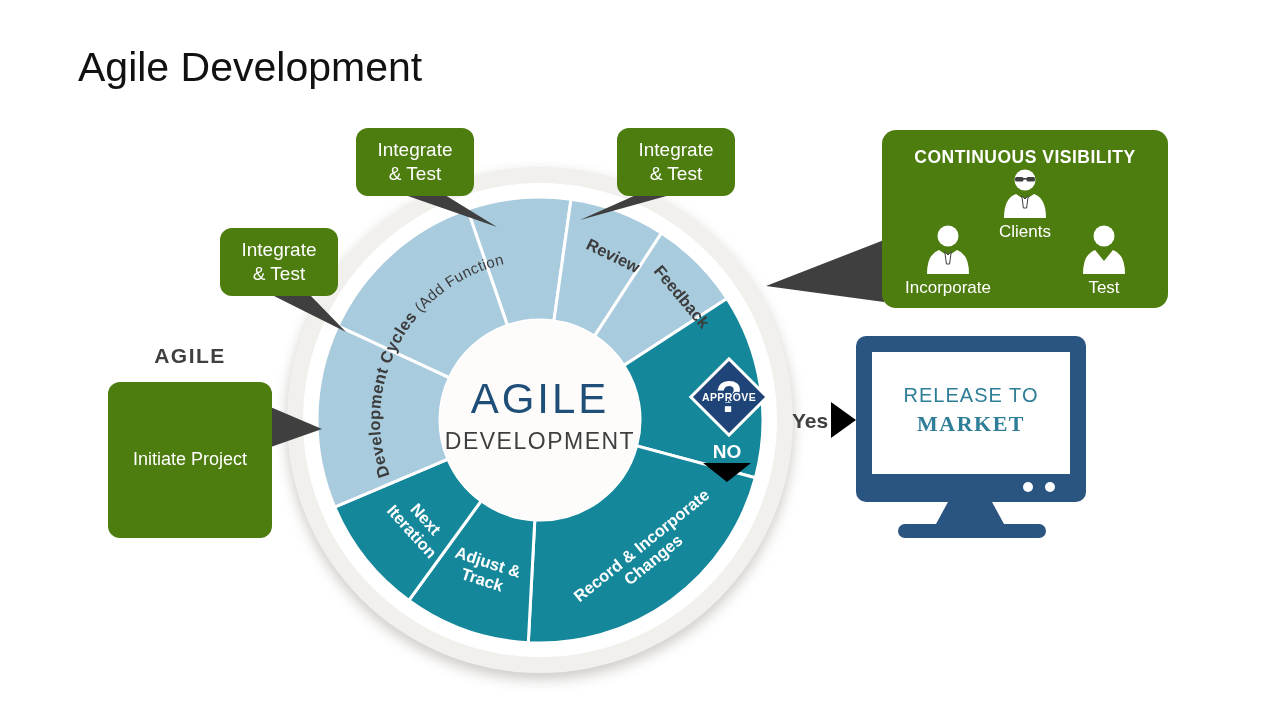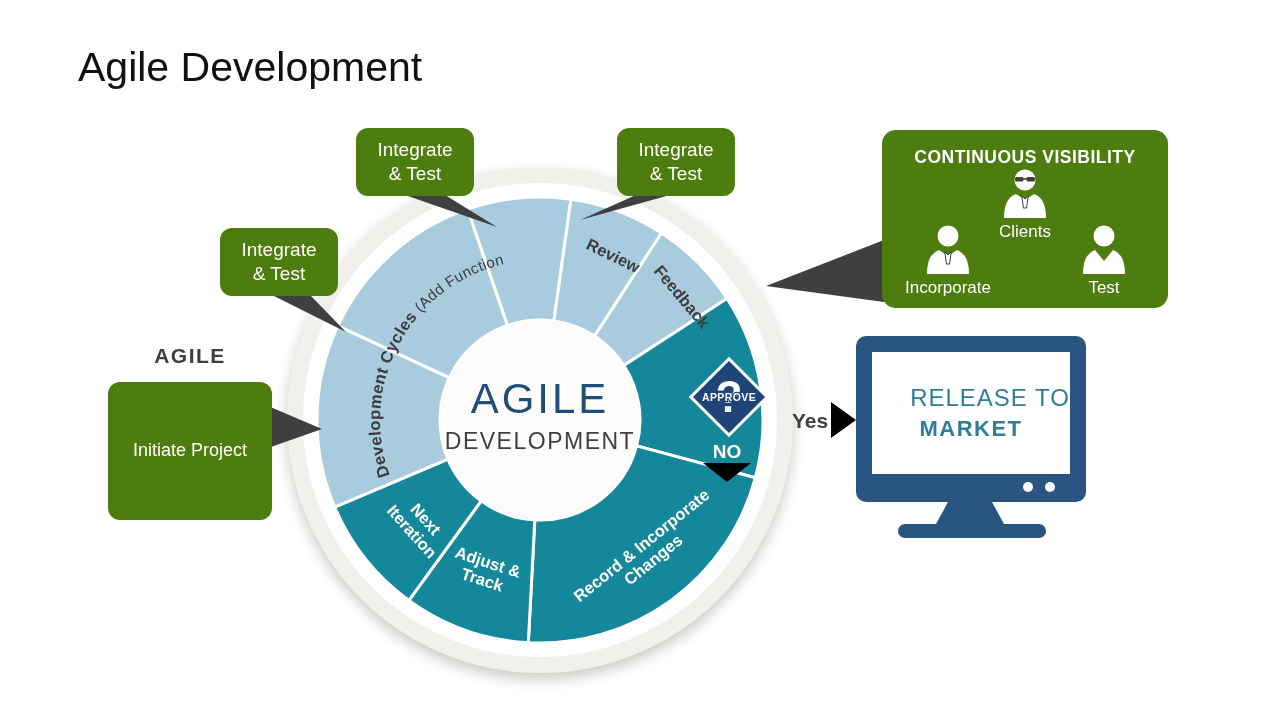--- a/index.html
+++ b/index.html
@@ -7,29 +7,29 @@
          font-family:"Liberation Sans",sans-serif;}
   .slide-title{position:absolute;left:78px;top:44px;font-size:41px;font-weight:400;
                color:#111;letter-spacing:0;}
   #scene{position:absolute;left:0;top:0;width:1280px;height:720px;}
   .callout{position:absolute;background:#4d7c0f;color:#fff;border-radius:12px;
            display:flex;flex-direction:column;justify-content:center;text-align:center;
            font-size:19px;line-height:1.28;}
   .co-small{width:118px;height:68px;}
   .start-heading{position:absolute;left:108px;top:344px;width:164px;text-align:center;
                  font-size:21px;font-weight:bold;color:#3F3F3F;letter-spacing:1.5px;}
-  .start-box{left:108px;top:382px;width:164px;height:138px;font-size:18px;
+  .start-box{left:108px;top:382px;width:164px;height:156px;font-size:18px;
              justify-content:space-evenly;padding:6px 4px;box-sizing:border-box;}
   .cv-box{left:882px;top:130px;width:286px;height:178px;border-radius:14px;justify-content:flex-start;}
   .cv-title{margin-top:16px;font-size:17.5px;font-weight:bold;letter-spacing:.5px;text-align:center;}
   .role{position:absolute;transform:translateX(-50%);display:flex;flex-direction:column;align-items:center;}
   .role-label{font-size:17px;color:#fff;margin-top:1px;}
   .monitor-text{position:absolute;left:872px;top:384px;width:198px;text-align:center;color:#2E7E98;}
-  .monitor-text .l1{font-size:24px;letter-spacing:1px;text-align:right;}
-  .monitor-text .l2{font-size:22px;font-weight:bold;letter-spacing:1.5px;margin-top:4px;}
+  .monitor-text .l1{font-size:20px;letter-spacing:1px;}
+  .monitor-text .l2{font-size:22px;font-weight:bold;letter-spacing:1.5px;margin-top:4px;font-family:Liberation Serif, serif;}
   svg text{font-family:"Liberation Sans",sans-serif;}
 </style>
 </head>
 <body>
 
 <div class="slide">
 
   <svg id="scene" viewBox="0 0 1280 720">
 
     <g>

